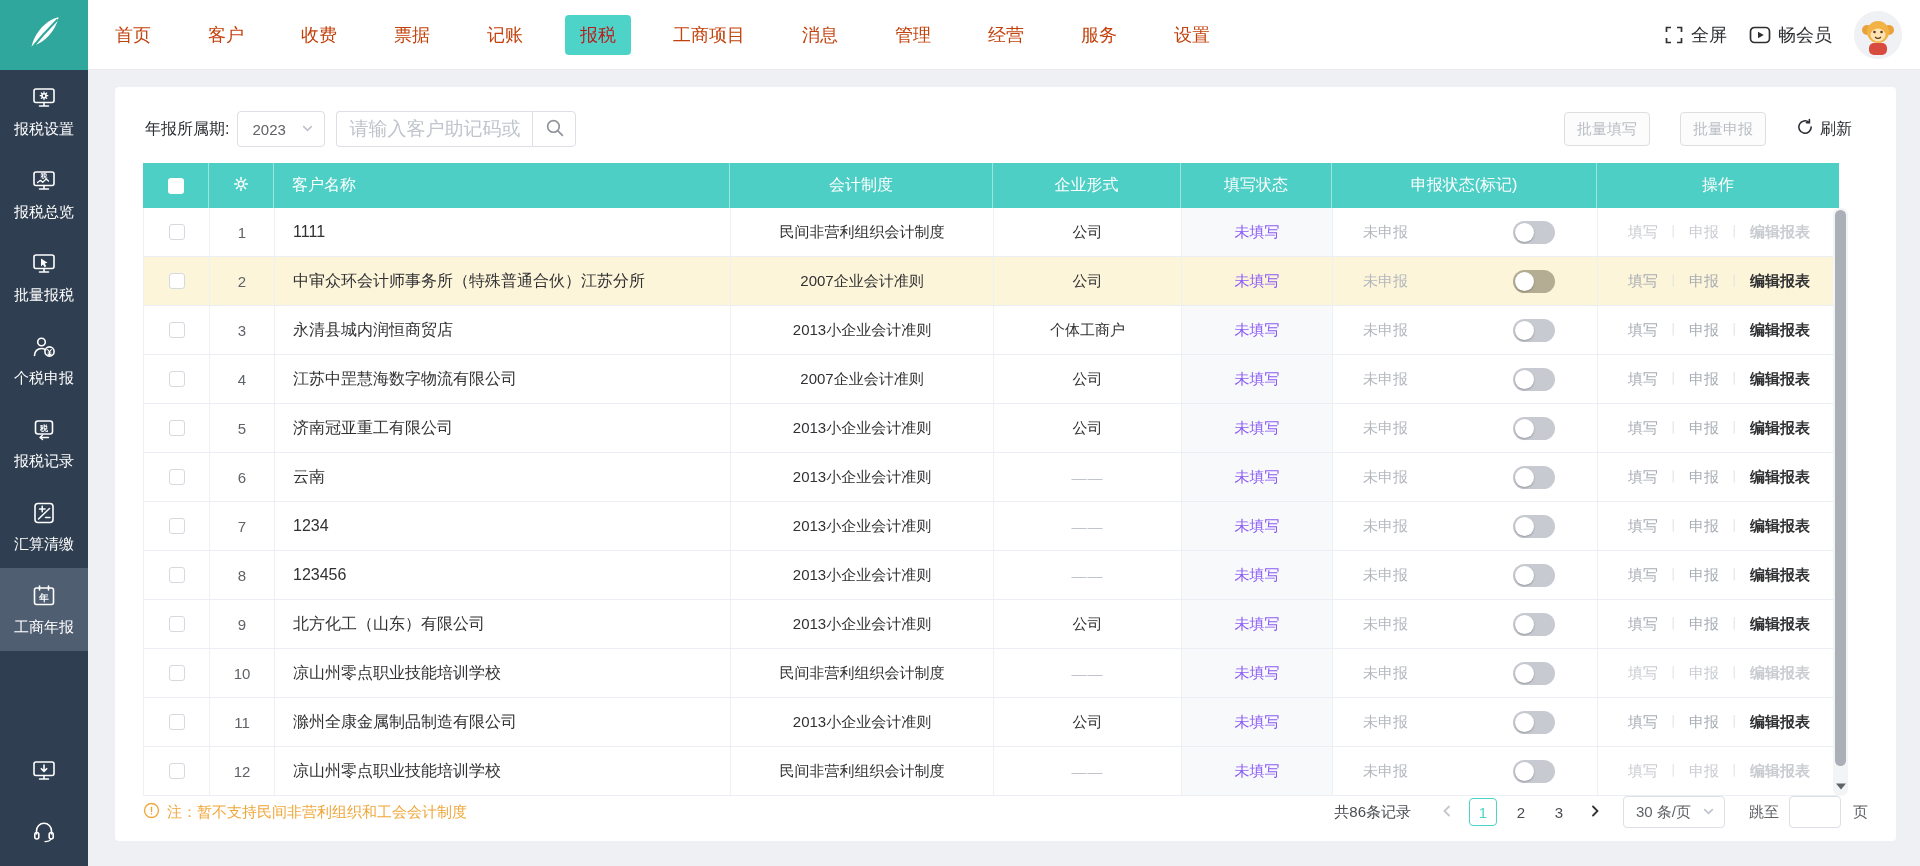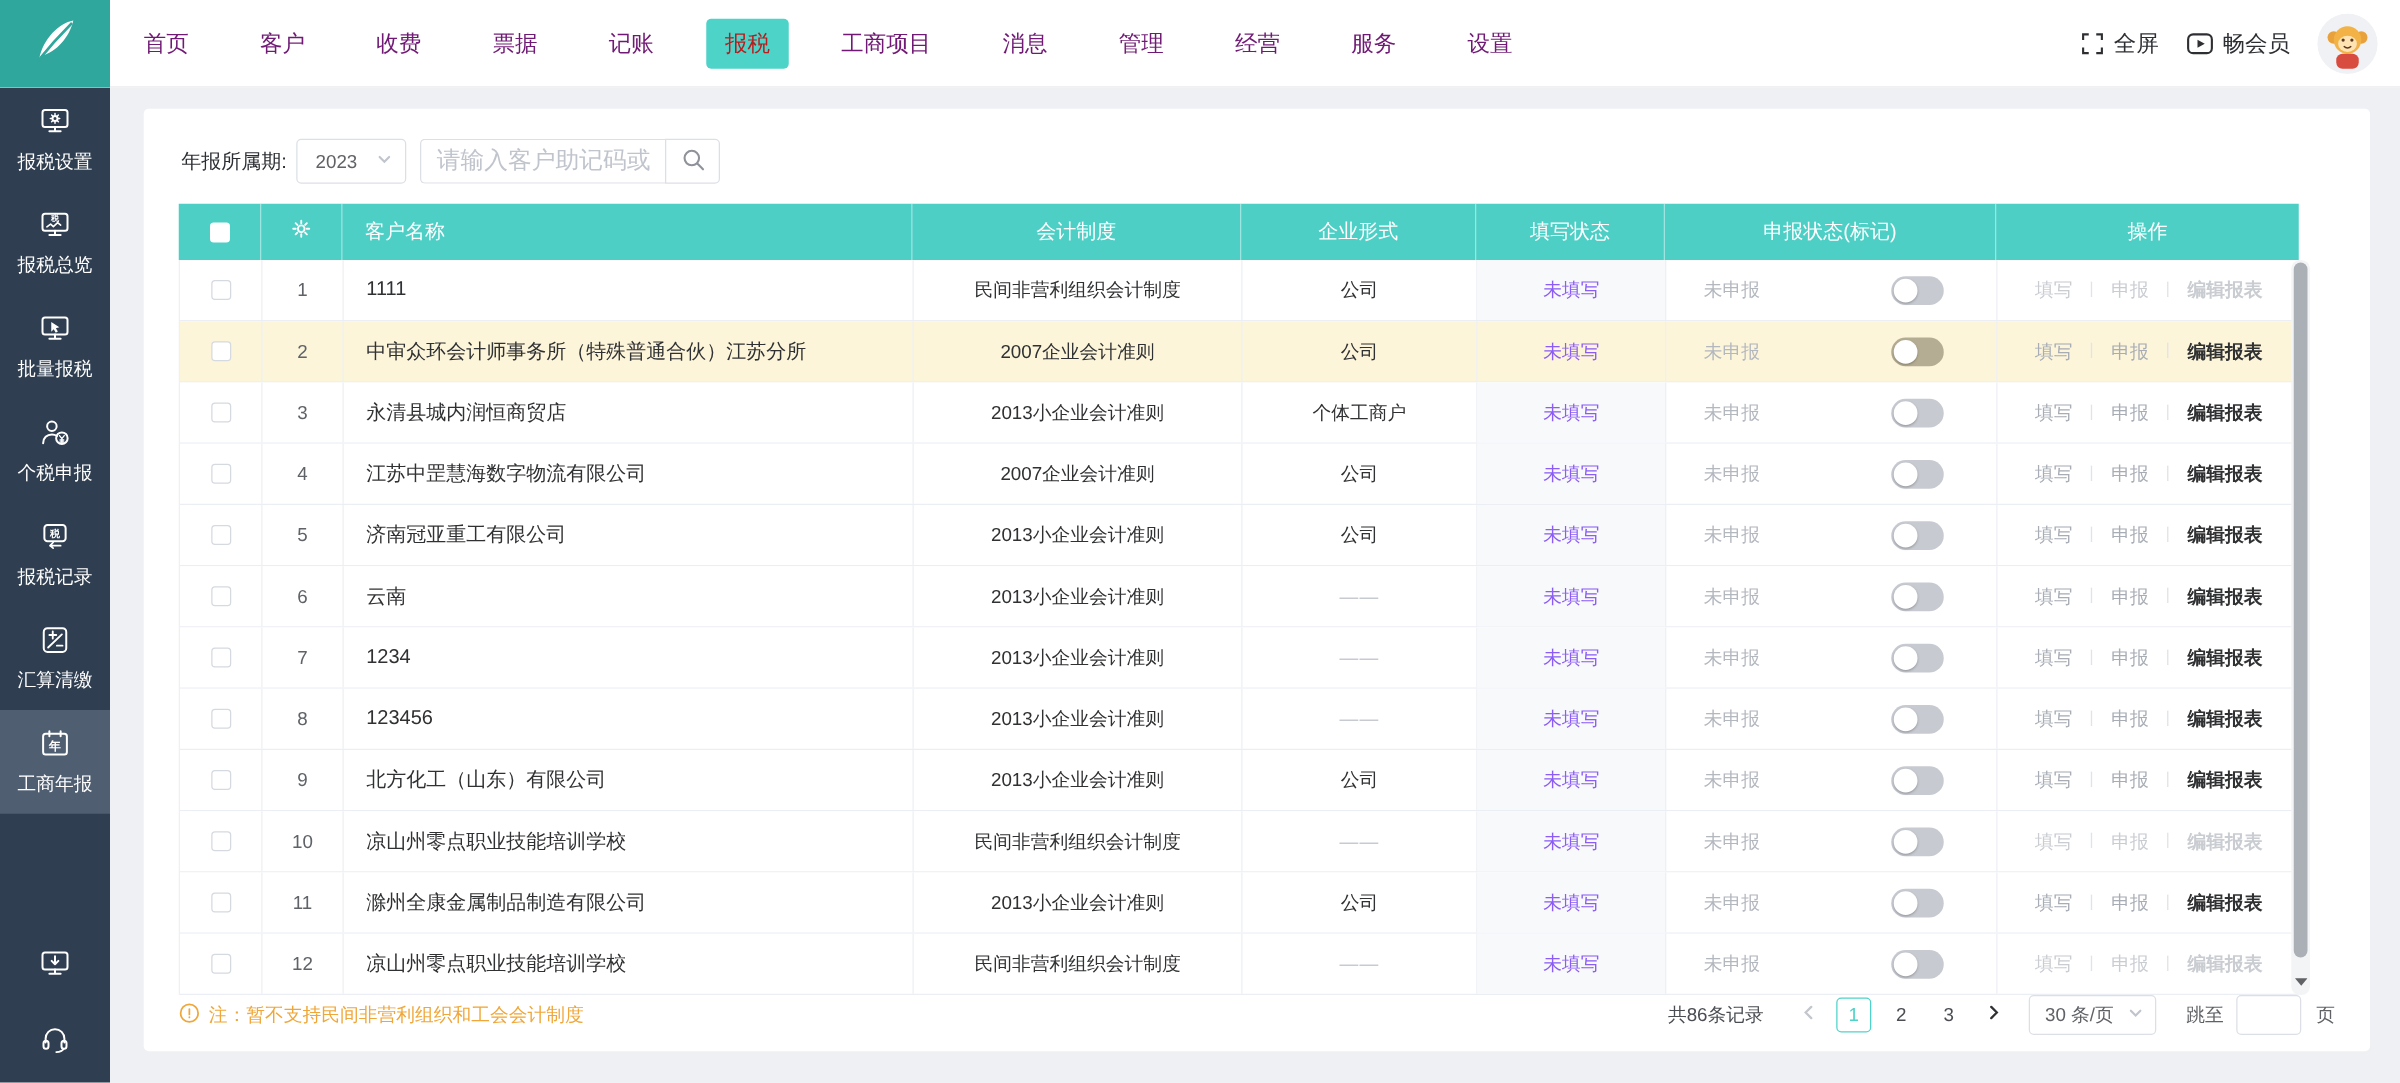--- a/index.html
+++ b/index.html
@@ -5,21 +5,21 @@
   * { box-sizing: border-box; }
   html,body { width:1920px; height:866px; margin:0; overflow:hidden;
     font-family:"Liberation Sans","DejaVu Sans",sans-serif; background:#eef0f4; }
 
   
   .topnav { position:absolute; top:0; left:0; width:1920px; height:70px; background:#fff;
     display:flex; align-items:center; z-index:6; border-bottom:1px solid #ececec; }
   .logo { width:88px; height:70px; background:#2fa79c; flex:0 0 88px;
     display:flex; align-items:center; justify-content:center; }
   .nav-items { display:flex; align-items:center; gap:27px; margin-left:12px; }
-  .nav-item { font-size:18px; color:#701a75; padding:8px 15px; border-radius:4px; cursor:pointer; white-space:nowrap; }
+  .nav-item { font-size:18px; color:#c2410c; padding:8px 15px; border-radius:4px; cursor:pointer; white-space:nowrap; }
   .nav-item.active { background:#4ed3c9; color:#b91c1c; }
   .nav-right { margin-left:auto; display:flex; align-items:center; gap:22px; margin-right:18px; }
   .nav-tool { display:flex; align-items:center; gap:7px; font-size:18px; color:#2d2f33; cursor:pointer; }
   .nav-tool .ico { display:flex; align-items:center; }
   .avatar { width:48px; height:48px; border-radius:50%; overflow:hidden; background:#eef0f3; cursor:pointer; }
 
   
   .sidebar { position:absolute; top:70px; left:0; width:88px; height:796px; background:#2f3e50;
     display:flex; flex-direction:column; z-index:5; }
   .side-item { height:83px; display:flex; flex-direction:column; align-items:center;
@@ -253,20 +253,31 @@
             </svg></span>
       </div>
       <div class="search-group">
         <input placeholder="请输入客户助记码或名称" style="">
         <button class="search-btn">
           <span class="ico"><svg width="19" height="19" viewBox="0 0 18 18" fill="none" stroke="#8f9399" stroke-width="1.6" stroke-linecap="round">
                 <circle cx="8" cy="8" r="5.5"></circle>
                 <path d="M12.2 12.2L16.5 16.5"></path>
               </svg></span>
         </button>
+      </div>
+      <div class="filter-right">
+        <button class="batch-btn">批量填写</button>
+        <button class="batch-btn">批量申报</button>
+        <div class="refresh">
+          <span class="ico"><svg width="18" height="18" viewBox="0 0 18 18" fill="none" stroke="#2b2e33" stroke-width="1.6" stroke-linecap="round">
+                <path d="M15.2 9A6.2 6.2 0 1 1 13 4.3"></path>
+                <path d="M13.4 1.6v3h-3"></path>
+              </svg></span>
+          <span>刷新</span>
+        </div>
       </div>
     </div>
 
     <div class="table">
       <div class="thead">
         <div class="th">
           <span class="hdr-checkbox"></span>
         </div>
         <div class="th">
           <span class="ico"><svg width="20" height="20" viewBox="0 0 24 24" fill="none" stroke="#fff" stroke-width="1.8" stroke-linecap="round">

